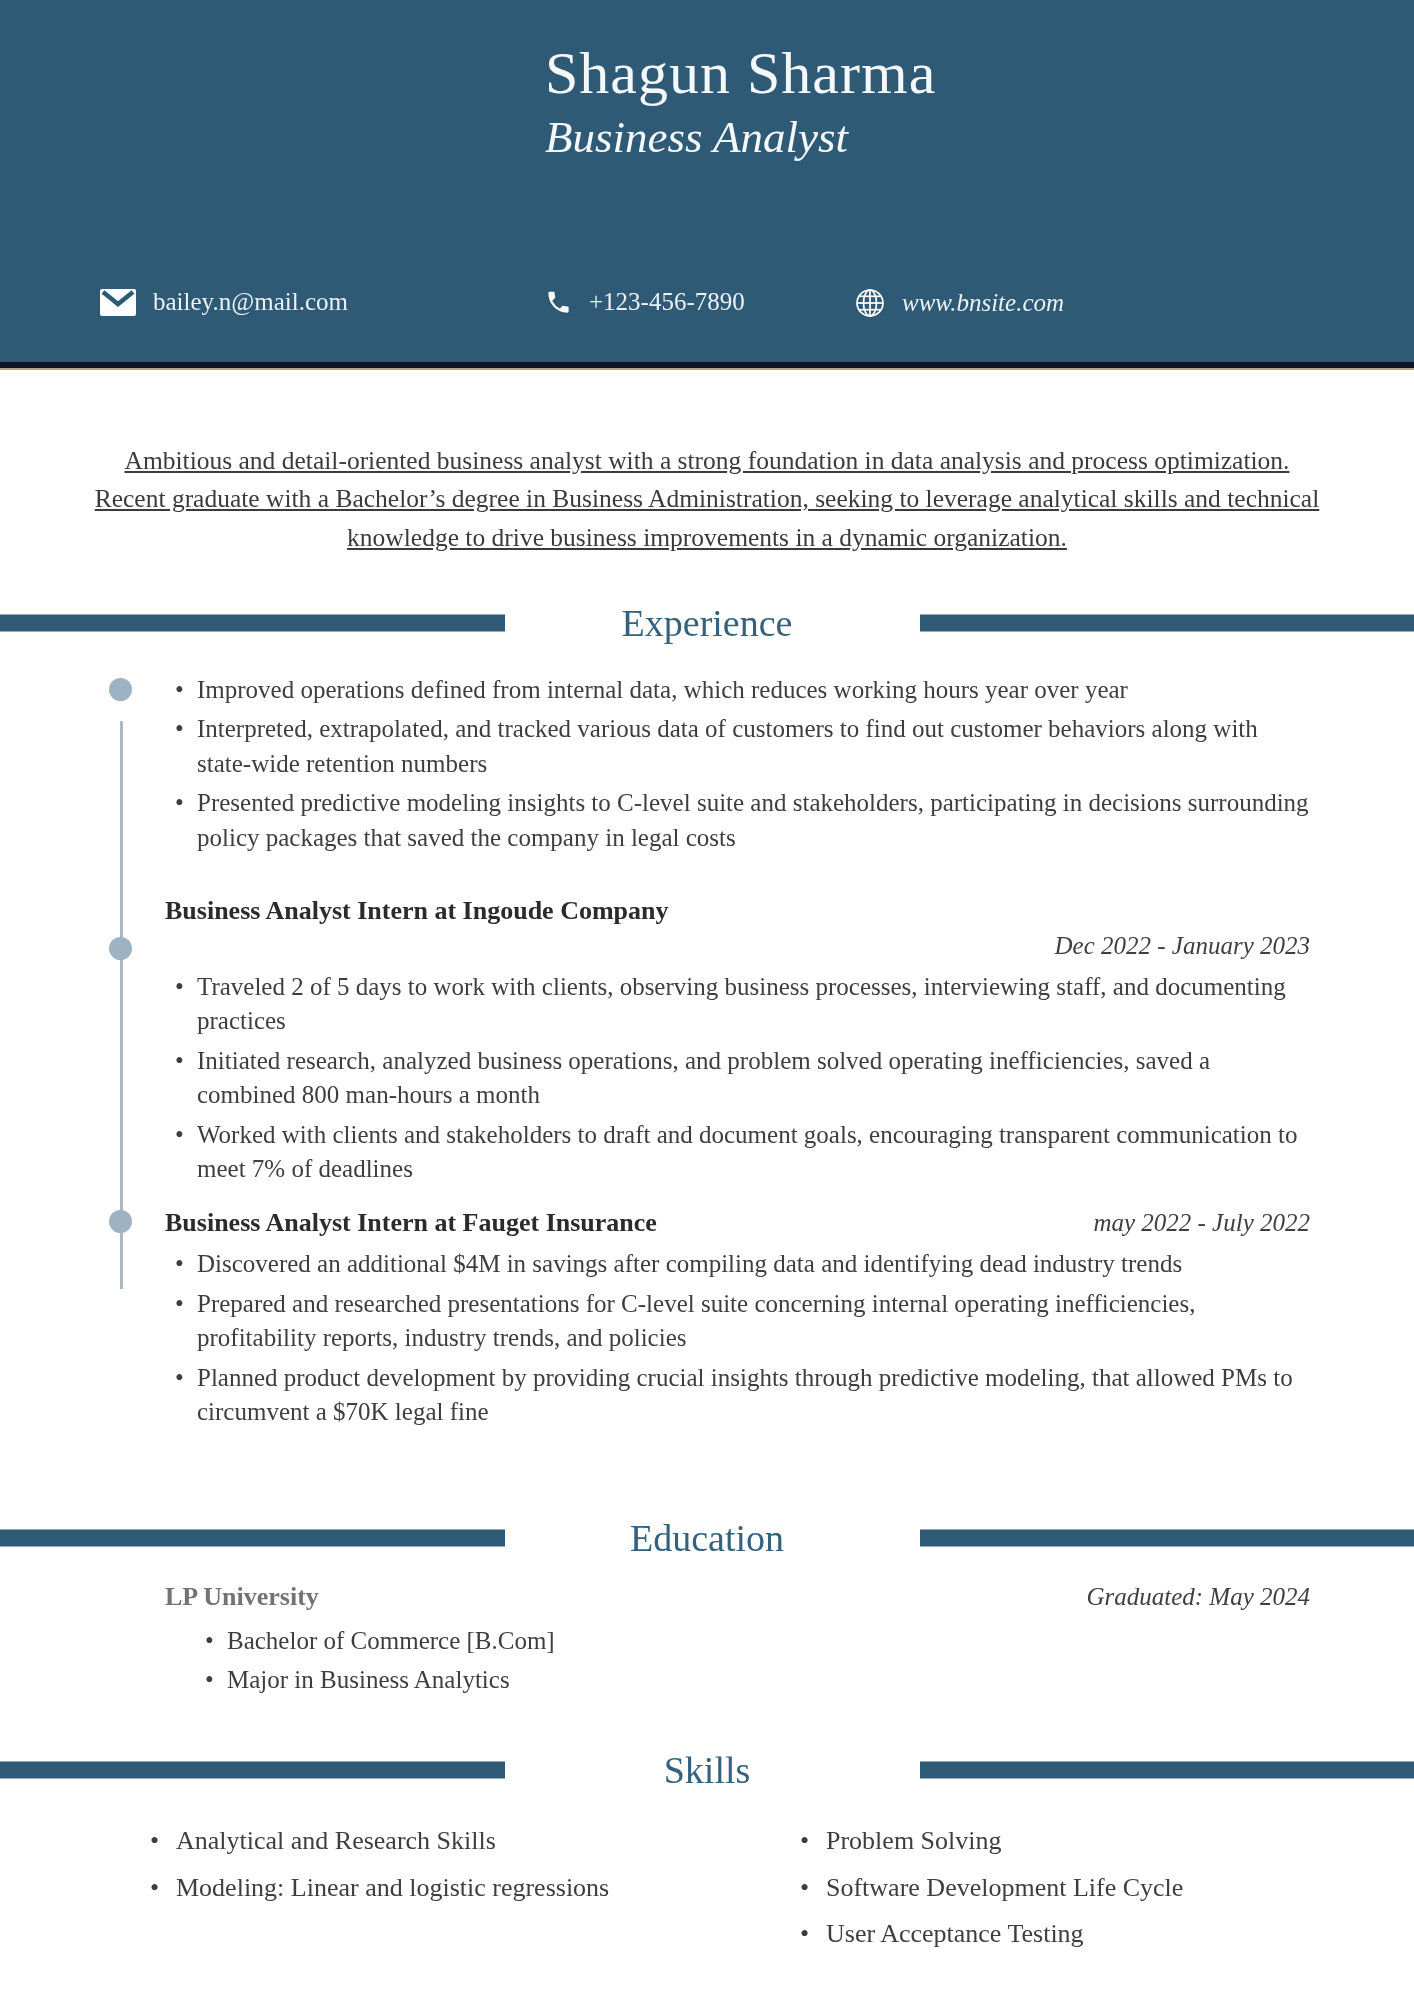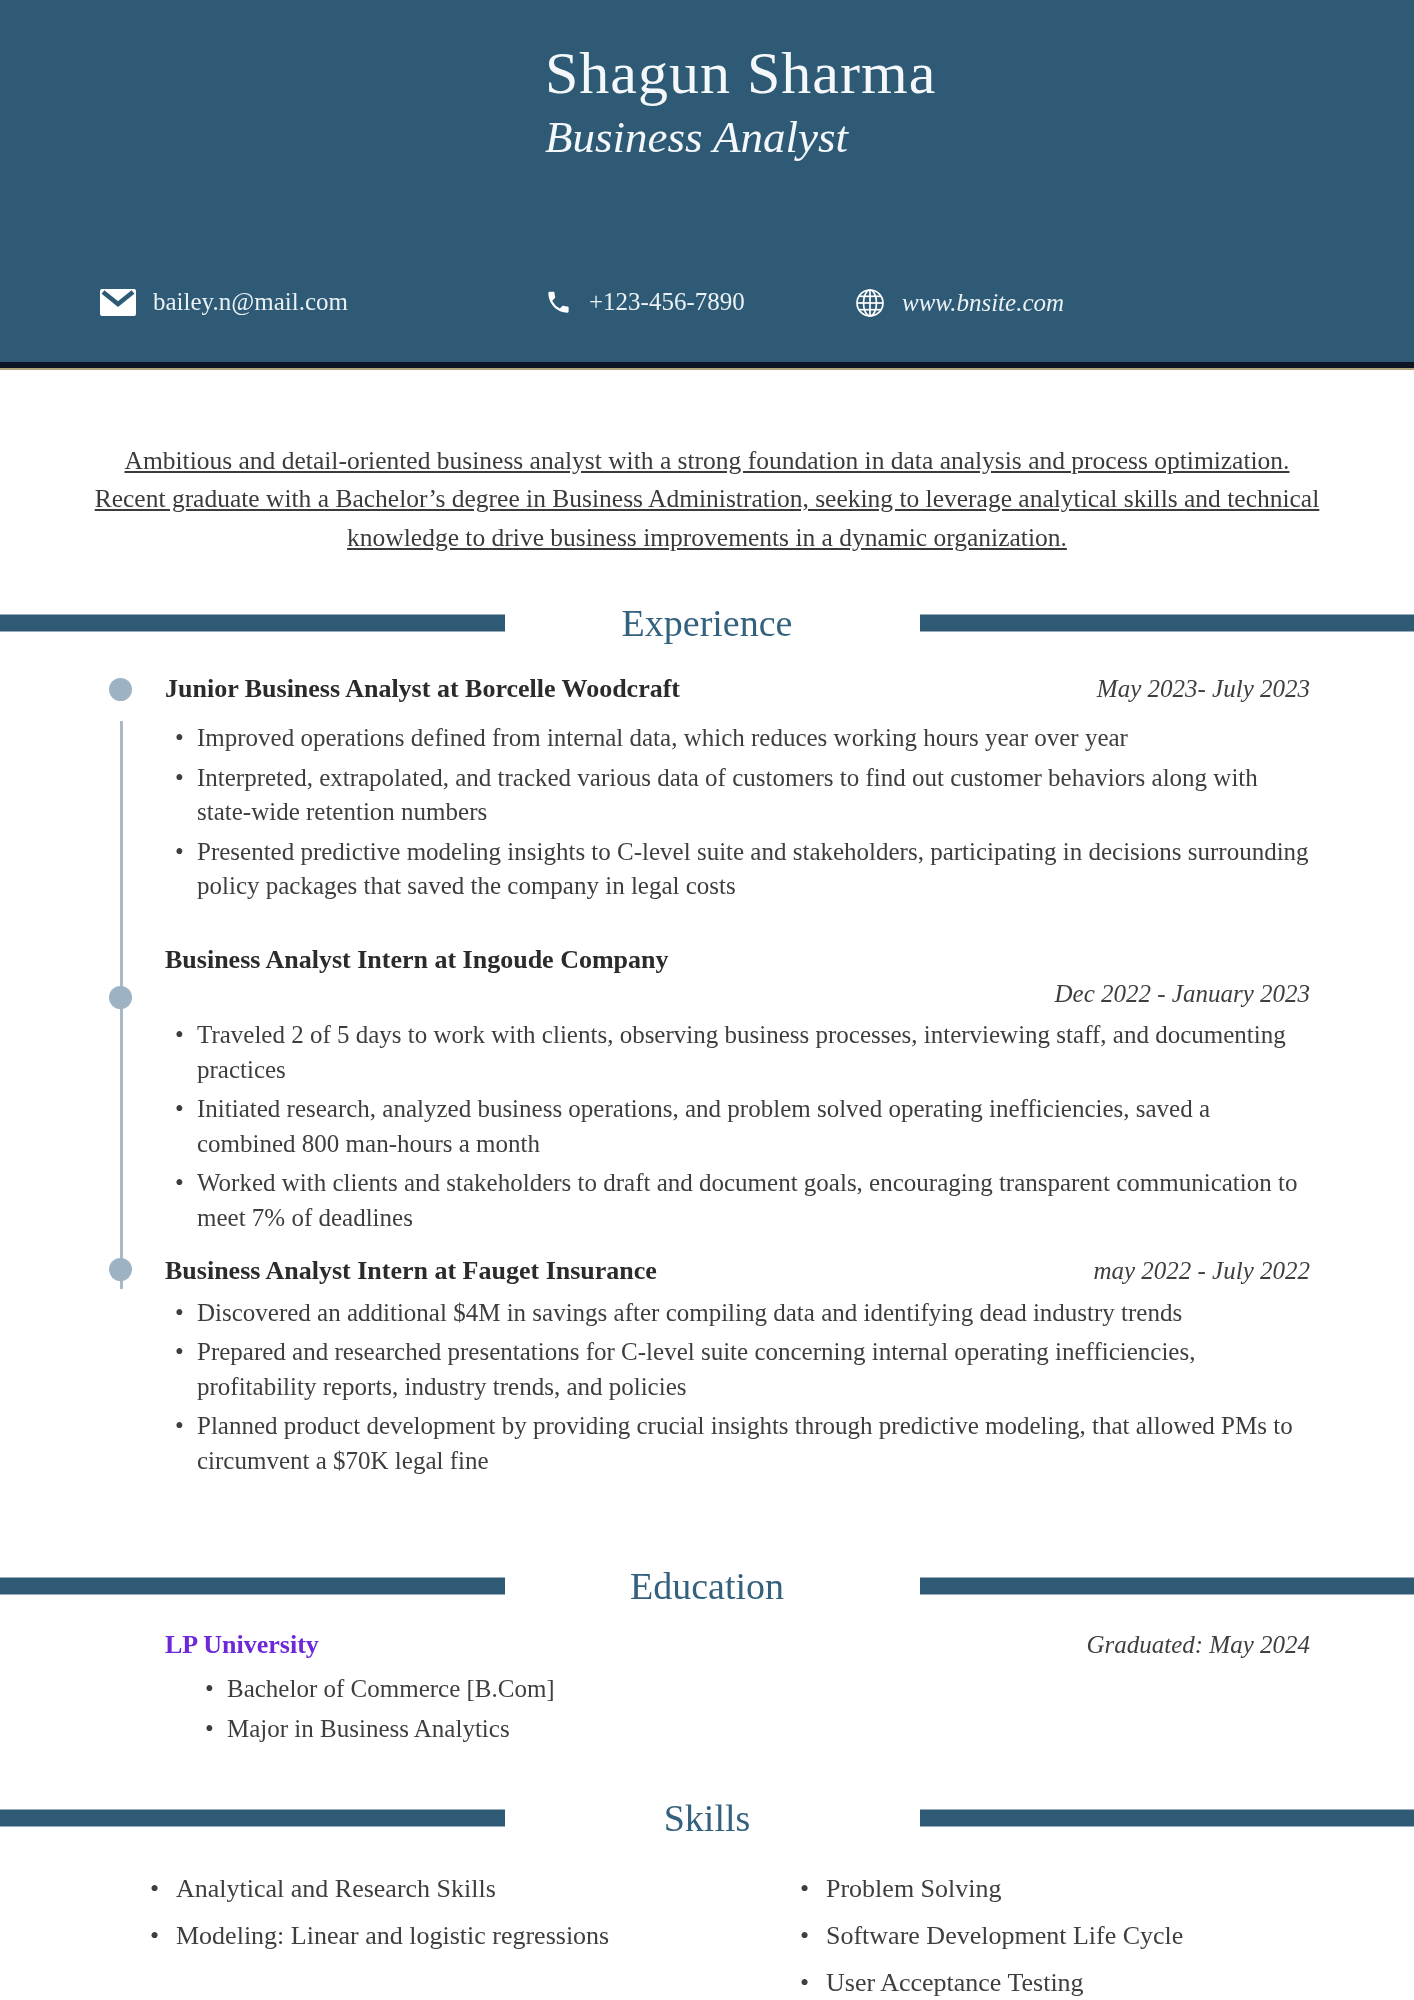--- a/index.html
+++ b/index.html
@@ -51,21 +51,21 @@
   .job2 .bullets{margin-top:10px;}
   .job3{margin-top:20px;}
   .job3 .bullets{margin-top:8px;}
   .job1 .timeline-dot{top:5px;}
   .job2 .timeline-dot{top:42px;}
   .job3 .timeline-dot{top:3px;}
 
   
   .education{padding:0 104px 0 165px;margin-top:24px;}
   .edu-head{display:flex;justify-content:space-between;align-items:baseline;}
-  .school-name{margin:0;font-size:26px;font-weight:bold;color:#6d28d9;}
+  .school-name{margin:0;font-size:26px;font-weight:bold;color:#737373;}
   .edu-bullets{margin-top:12px;padding-left:30px;}
 
   
   .skills{display:flex;margin-top:34px;padding-left:140px;}
   .skills-col{list-style:none;margin:0;padding:0;font-size:26px;color:#3e3e3e;}
   .skills-col li{position:relative;padding-left:36px;margin-bottom:13px;line-height:1.3;}
   .skills-col li::before{content:"\2022";position:absolute;left:10px;top:0;}
   .skills-col1{width:650px;}
   .skills-col2{flex:1;}
 </style>
@@ -122,24 +122,20 @@
     <div class="bar bar-left"></div>
     <h2 class="section-title">Experience</h2>
     <div class="bar bar-right"></div>
   </div>
 
   <section class="experience">
     <div class="timeline-line"></div>
 
     <article class="job job1">
       <span class="timeline-dot"></span>
-      <div class="job-head">
-        <h3 class="job-title-text">Junior Business Analyst at Borcelle Woodcraft</h3>
-        <span class="job-date">May 2023- July 2023</span>
-      </div>
       <ul class="bullets">
         <li>Improved operations defined from internal data, which reduces working hours year over year</li>
         <li>Interpreted, extrapolated, and tracked various data of customers to find out customer behaviors along with state-wide retention numbers</li>
         <li>Presented predictive modeling insights to C-level suite and stakeholders, participating in decisions surrounding policy packages that saved the company in legal costs</li>
       </ul>
     </article>
 
     <article class="job job2">
       <span class="timeline-dot"></span>
       <div class="job-head">

